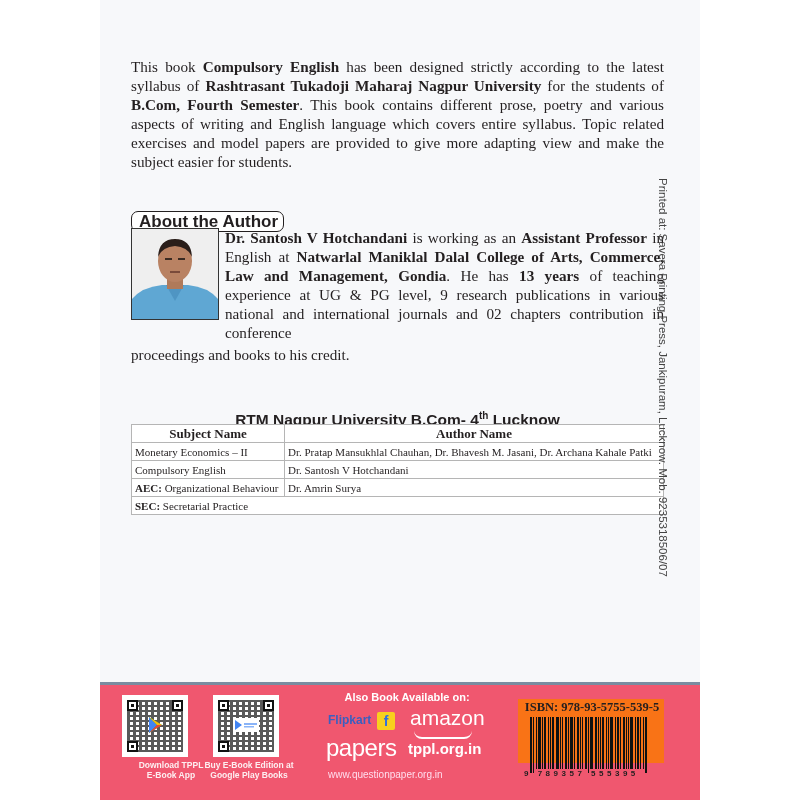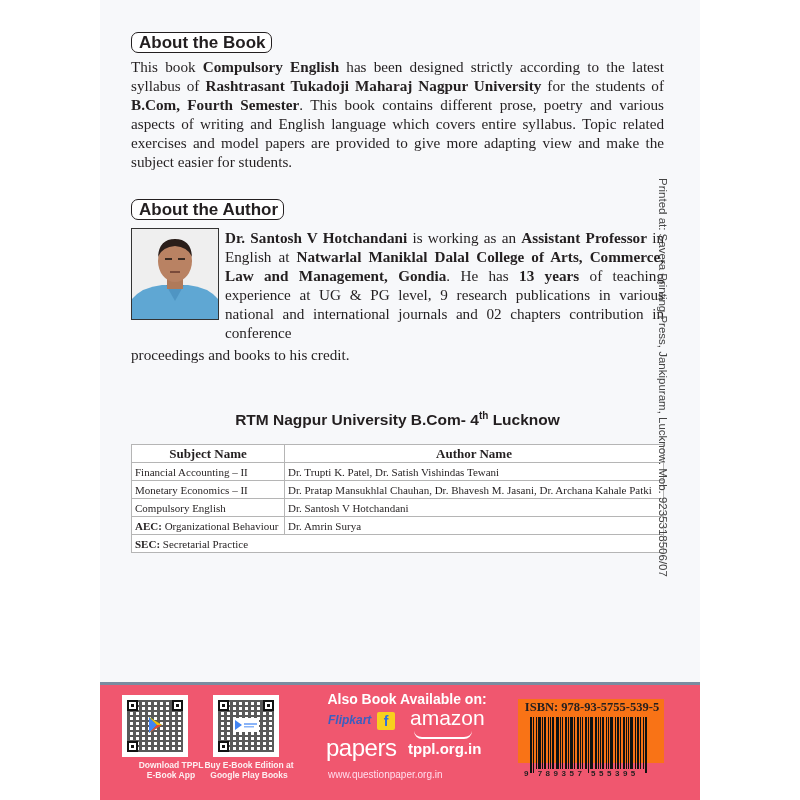--- a/index.html
+++ b/index.html
@@ -28,21 +28,21 @@
     background: linear-gradient(#f1f1f1 0%, #f1f1f1 100%);
   }
   .author-para { left: 125px; top: 228px; width: 439px; }
   .author-tail { left: 31px; top: 345px; width: 533px; text-align: left; }
   .table-title {
     position: absolute; left: 31px; top: 410px; width: 533px; text-align: center;
     font-family: "Liberation Sans", sans-serif; font-weight: bold; font-size: 15.5px;
   }
   .table-title sup { font-size: 10px; }
   table.books {
-    position: absolute; left: 31px; top: 444px; width: 533px; border-collapse: collapse;
+    position: absolute; left: 31px; top: 424px; width: 533px; border-collapse: collapse;
     font-size: 11px; background: #fff;
   }
   table.books th, table.books td {
     border: 1px solid #b5b5b5; padding: 0 3px; height: 17px; text-align: left; white-space: nowrap;
   }
   table.books th { font-size: 13px; font-weight: bold; text-align: center; }
   table.books td.subj { width: 146px; }
   .printed {
     position: absolute; left: 547px; top: 178px; width: 22px; height: 420px;
     writing-mode: vertical-rl; font-family: "Liberation Sans", sans-serif; font-size: 11.5px;
@@ -65,23 +65,23 @@
   .qr .finder { position: absolute; width: 11px; height: 11px; border: 2px solid #111; background: #fff; box-sizing: border-box; }
   .qr .finder::after { content: ""; position: absolute; left: 2px; top: 2px; width: 3px; height: 3px; background: #111; }
   .qr .center-icon { position: absolute; left: 24px; top: 21px; width: 18px; height: 18px; }
   .qr-label {
     position: absolute; top: 75px; width: 110px; text-align: center; color: #fff; opacity: 0.9;
     font-family: "Liberation Sans", sans-serif; font-weight: bold; font-size: 8.5px; line-height: 10px;
   }
   .avail {
     position: absolute; left: 222px; top: 6px; width: 170px; text-align: center; color: #fff;
   }
-  .avail-title { font-family: "Liberation Sans", sans-serif; font-weight: bold; font-size: 14px; }
+  .avail-title { font-family: "Liberation Sans", sans-serif; font-weight: bold; font-size: 11px; }
   .flipkart {
-    position: absolute; left: 6px; top: 22px; font-family: "Liberation Sans", sans-serif; font-style: italic;
+    position: absolute; left: 6px; top: 22px; font-family: "Liberation Sans", sans-serif; 
     font-weight: bold; font-size: 12px; color: #3b5fc0;
   }
   .flip-bag { position: absolute; left: 55px; top: 21px; width: 18px; height: 18px; background: #f8d01e; border-radius: 2px; color: #2f6fe0; font-size: 14px; line-height: 18px; font-weight: bold; font-family: "Liberation Sans", sans-serif; }
   .amazon { position: absolute; left: 88px; top: 15px; font-family: "Liberation Sans", sans-serif; font-weight: normal; font-size: 21px; color: #fff; }
   .amazon-smile { position: absolute; left: 92px; top: 40px; width: 58px; height: 6px; border-bottom: 2px solid #fff; border-radius: 0 0 40px 40px; }
   .kindle { position: absolute; left: 4px; top: 43px; font-family: "Liberation Sans", sans-serif; font-size: 24px; color: #fff; letter-spacing: -0.5px; }
   .tppl { position: absolute; left: 86px; top: 49px; font-family: "Liberation Sans", sans-serif; font-weight: bold; font-size: 15px; color: #fff; }
   .qp { position: absolute; left: 6px; top: 78px; font-family: "Liberation Sans", sans-serif; font-size: 10px; color: #fde; }
   .isbn-box {
     position: absolute; left: 418px; top: 14px; width: 146px; height: 64px; background: #f97316;
@@ -89,24 +89,23 @@
   .isbn-text { position: absolute; left: 4px; top: 1px; width: 140px; text-align: center; font-weight: bold; font-size: 12.5px; }
   .barcode { position: absolute; left: 12px; top: 18px; width: 124px; height: 52px; display: flex; align-items: stretch; }
   .barcode span { display: block; background: #111; margin-right: 1.3px; }
   .barcode-digits { position: absolute; left: 6px; top: 70px; width: 136px; font-family: "Liberation Sans", sans-serif; font-size: 8px; font-weight: bold; letter-spacing: 3.5px; }
 </style>
 </head>
 <body>
 
 <div class="cover">
 
-  <div class="heading" style="left:31px; top:32px;">About the Book</div>
   <div class="para book-para"><span>This book </span><b>Compulsory English</b><span> has been designed strictly according to the latest syllabus of </span><b>Rashtrasant Tukadoji Maharaj Nagpur University</b><span> for the students of </span><b>B.Com, Fourth Semester</b><span>. This book contains different prose, poetry and various aspects of writing and English language which covers entire syllabus. Topic related exercises and model papers are provided to give more adapting view and make the subject easier for students.</span></div>
 
-  <div class="heading" style="left:31px; top:199px;text-align:center;">About the Author</div>
+  <div class="heading" style="left:31px; top:211px;text-align:center;">About the Author</div>
 
   <div class="author-photo">
     <svg width="86" height="90" viewBox="0 0 86 90">
       <rect width="86" height="90" fill="#efefef"></rect>
       <path d="M0 90 L0 70 Q10 58 30 56 L56 56 Q76 58 86 70 L86 90 Z" fill="#5fa7d3"></path>
       <path d="M34 56 L43 72 L52 56 Z" fill="#4f95c3"></path>
       <rect x="35" y="46" width="16" height="14" fill="#b07a5a"></rect>
       <ellipse cx="43" cy="32" rx="17" ry="21" fill="#b98263"></ellipse>
       <path d="M26 28 Q27 10 43 10 Q59 10 60 28 Q56 18 43 17 Q30 18 26 28 Z" fill="#2a1e1a"></path>
       <rect x="33" y="29" width="7" height="2" fill="#3a2a22"></rect>
@@ -122,24 +121,20 @@
   </div>
   <table class="books">
     <thead>
       <tr>
         <th>Subject Name</th>
         <th>Author Name</th>
       </tr>
     </thead>
     <tbody id="table-body">
         <tr>
-          <td class="subj">Financial Accounting – II</td>
-          <td>Dr. Trupti K. Patel, Dr. Satish Vishindas Tewani</td>
-        </tr>
-        <tr>
           <td class="subj">Monetary Economics – II</td>
           <td>Dr. Pratap Mansukhlal Chauhan, Dr. Bhavesh M. Jasani, Dr. Archana Kahale Patki</td>
         </tr>
         <tr>
           <td class="subj">Compulsory English</td>
           <td>Dr. Santosh V Hotchandani</td>
         </tr>
         <tr>
           <td class="subj"><b>AEC:</b> Organizational Behaviour</td>
           <td>Dr. Amrin Surya</td>

